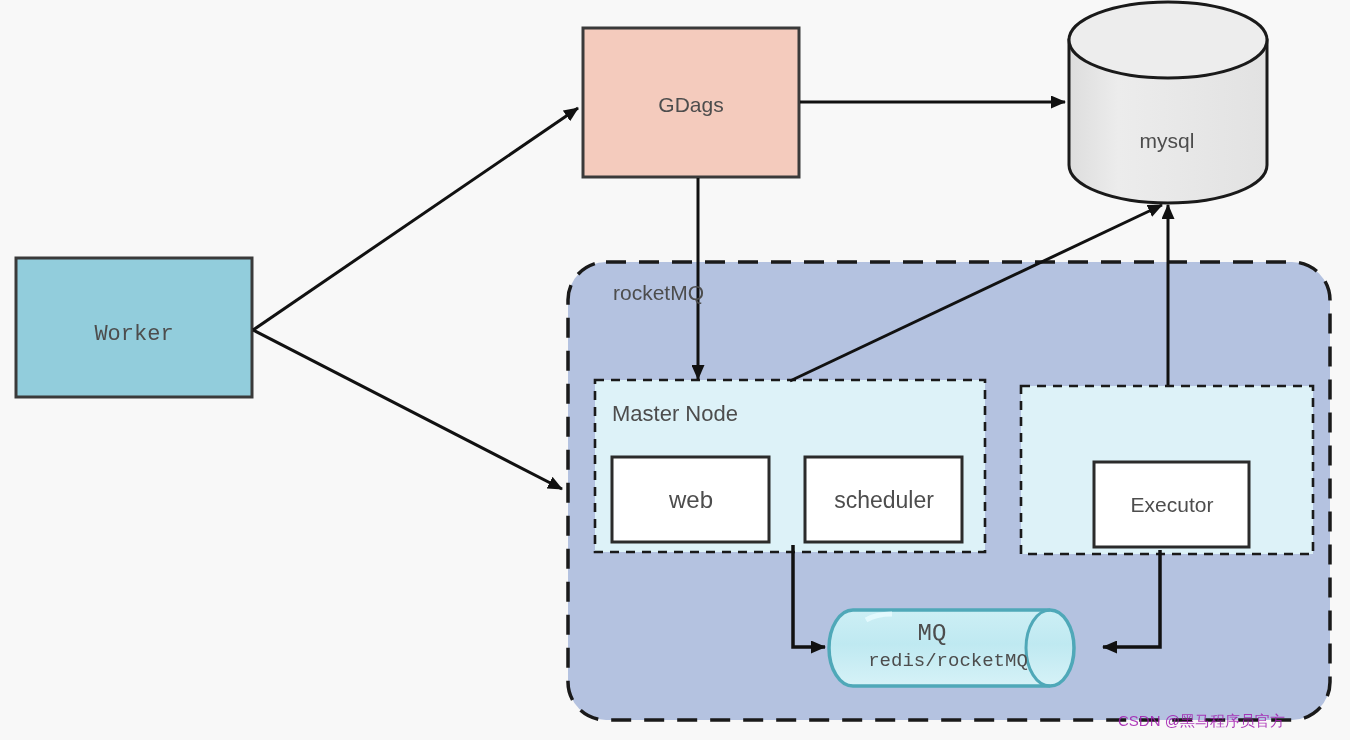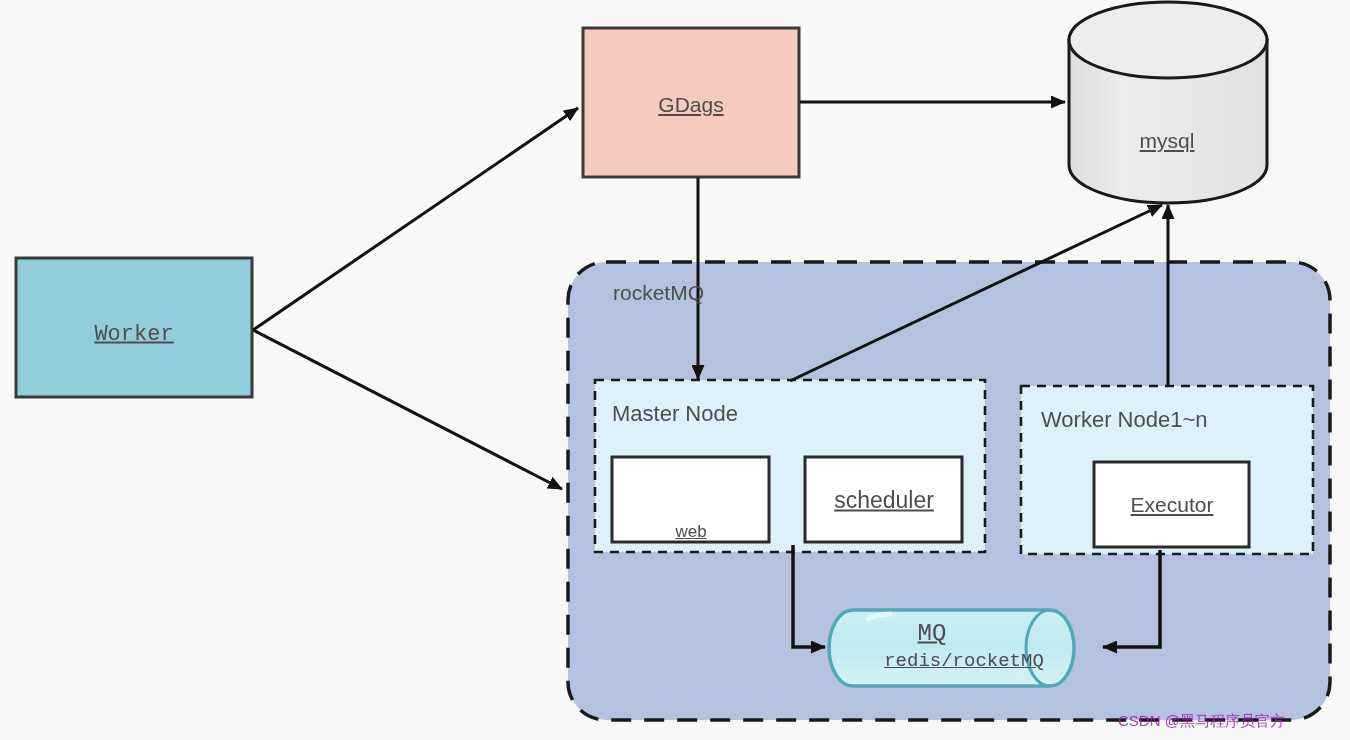--- a/index.html
+++ b/index.html
@@ -30,21 +30,20 @@
   }
   .lbl-mono {
     font-family: "Liberation Mono", "DejaVu Sans Mono", monospace;
   }
   .lbl-sans {
     font-family: "Liberation Sans", sans-serif;
   }
   .centered {
     text-align: center;
     transform: translate(-50%, -50%);
-    text-decoration: underline;
   }
   .watermark {
     position: absolute;
     left: 1118px;
     top: 712px;
     font-size: 15px;
     color: #a21caf;
     opacity: 0.85;
     font-family: "Liberation Sans", sans-serif;
     white-space: nowrap;
@@ -122,27 +121,26 @@
   <div class="node-label lbl-mono centered" style="left:134px; top:334px; font-size:22px;">Worker</div>
 
   <div class="node-label lbl-sans centered" style="left:691px; top:105px; font-size:21px;">GDags</div>
 
   <div class="node-label lbl-sans centered" style="left:1167px; top:141px; font-size:21px;">mysql</div>
 
   <div class="node-label lbl-sans" style="left:613px; top:281px; font-size:21px;">rocketMQ</div>
 
   <div class="node-label lbl-sans" style="left:612px; top:401px; font-size:22px;text-align:right;">Master Node</div>
 
-  <div class="node-label lbl-sans" style="left:1041px; top:407px; font-size:22px;">Worker Node1~n</div>
 
-  <div class="node-label lbl-sans centered" style="left:691px; top:500px; font-size:17px;margin-top:32px;">web</div>
+  <div class="node-label lbl-sans centered" style="left:691px; top:500px; font-size:24px;">web</div>
 
   <div class="node-label lbl-sans centered" style="left:884px; top:500px; font-size:23px;">scheduler</div>
 
   <div class="node-label lbl-sans centered" style="left:1172px; top:505px; font-size:21px;">Executor</div>
 
   <div class="node-label lbl-mono centered" style="left:932px; top:633px; font-size:24px;">MQ</div>
 
-  <div class="node-label lbl-mono centered" style="left:948px; top:661px; font-size:19px;margin-left:16px;">redis/rocketMQ</div>
+  <div class="node-label lbl-mono centered" style="left:948px; top:661px; font-size:19px;">redis/rocketMQ</div>
 
   <div class="watermark">CSDN @黑马程序员官方</div>
 
 </div>
 
 </body></html>

